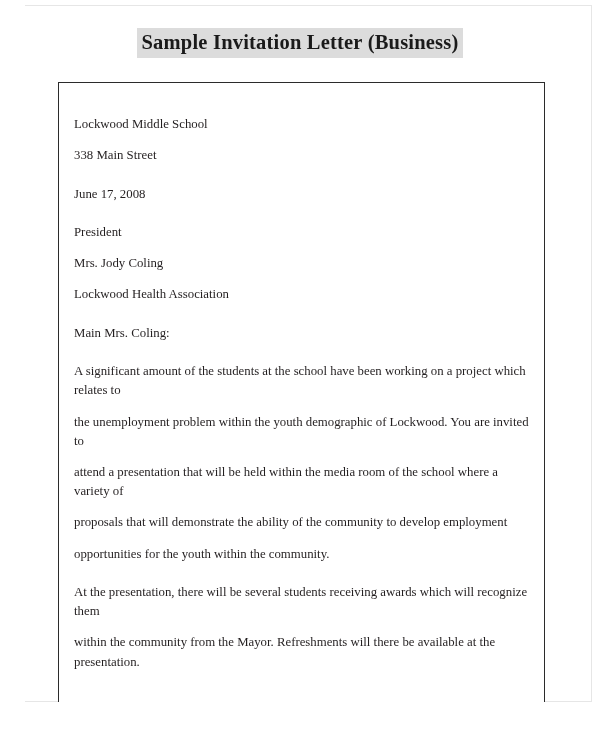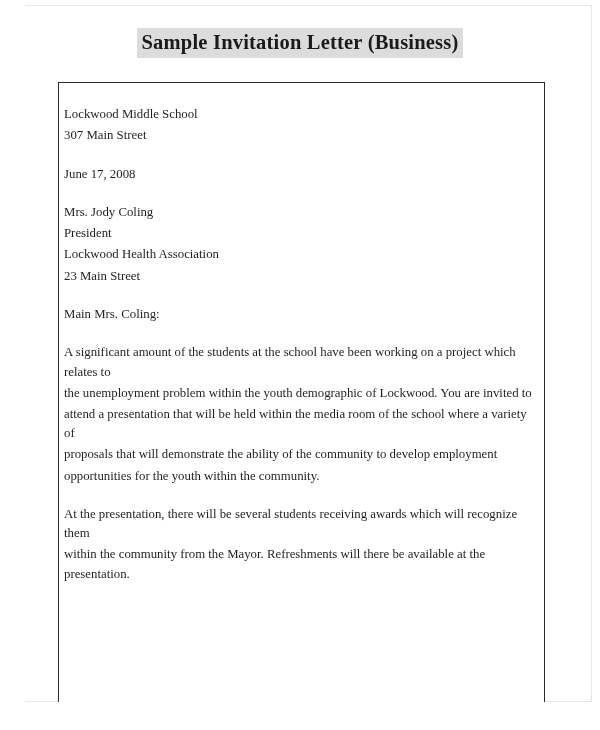--- a/index.html
+++ b/index.html
@@ -81,21 +81,21 @@
     line-height: 19.2px;
   }
 
   .block {
     margin: 0 0 19.2px 0;
   }
   .block:last-child {
     margin-bottom: 0;
   }
   .line {
-    margin: 2px;
+    margin: 12px;
     padding: 0;
     white-space: nowrap;
   }
   .para-lines .line {
     white-space: normal;
   }
 </style>
 </head>
 <body>
 
@@ -105,32 +105,31 @@
 
   <div class="title-row">
     <span class="doc-title">Sample Invitation Letter (Business)</span>
   </div>
 
   <div class="letter-box">
     <div class="letter-inner">
 
       <div class="block">
         <p class="line">Lockwood Middle School</p>
-        <p class="line">307 Main Street</p>
+        <p class="line">338 Main Street</p>
       </div>
 
       <div class="block">
         <p class="line">June 17, 2008</p>
       </div>
 
       <div class="block">
+        <p class="line">President</p>
         <p class="line">Mrs. Jody Coling</p>
-        <p class="line">President</p>
         <p class="line">Lockwood Health Association</p>
-        <p class="line">23 Main Street</p>
       </div>
 
       <div class="block">
         <p class="line">Main Mrs. Coling:</p>
       </div>
 
 
       <div class="block para-lines">
         <p class="line">A significant amount of the students at the school have been working on a project which relates to</p>
         <p class="line">the unemployment problem within the youth demographic of Lockwood. You are invited to</p>

